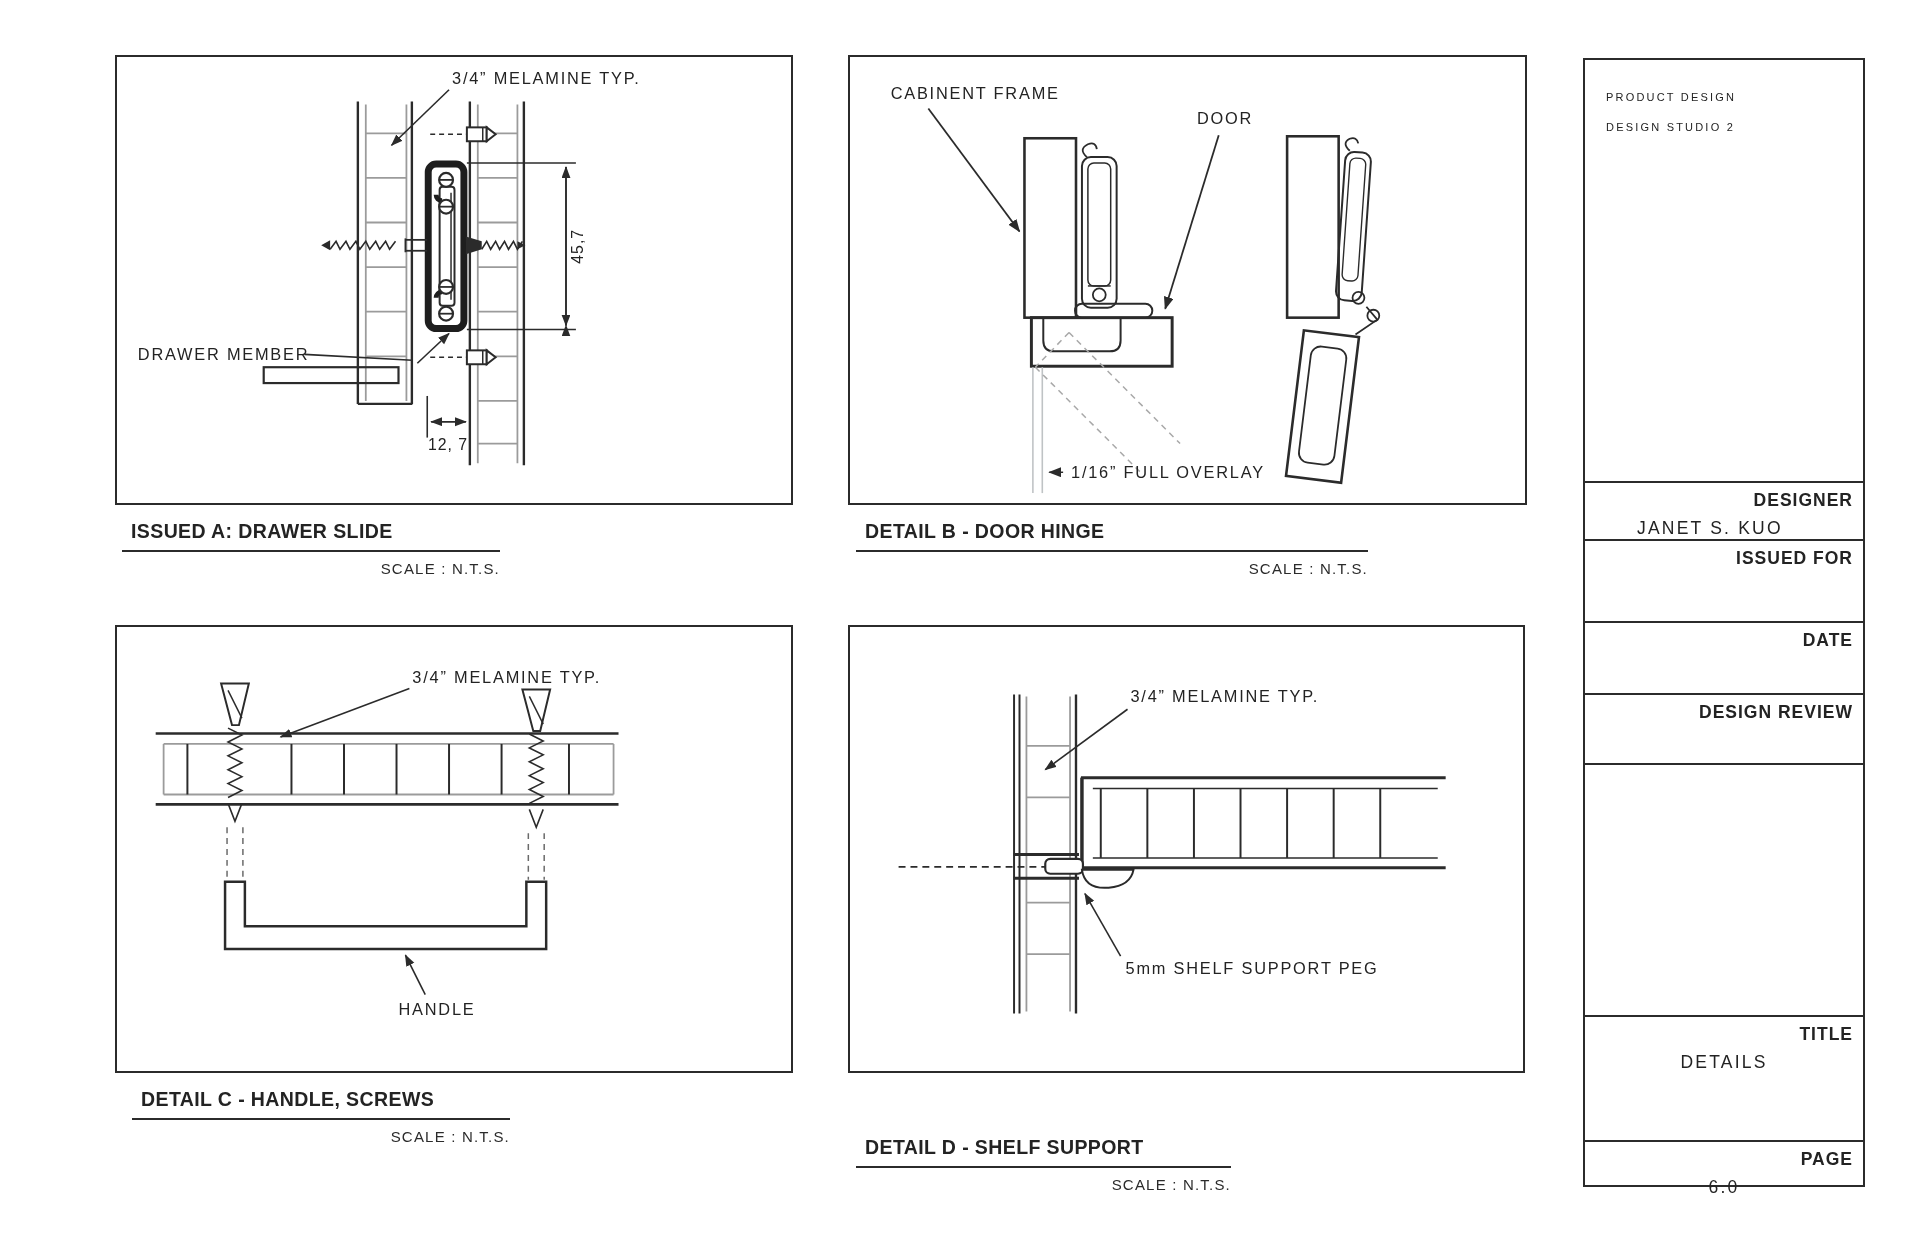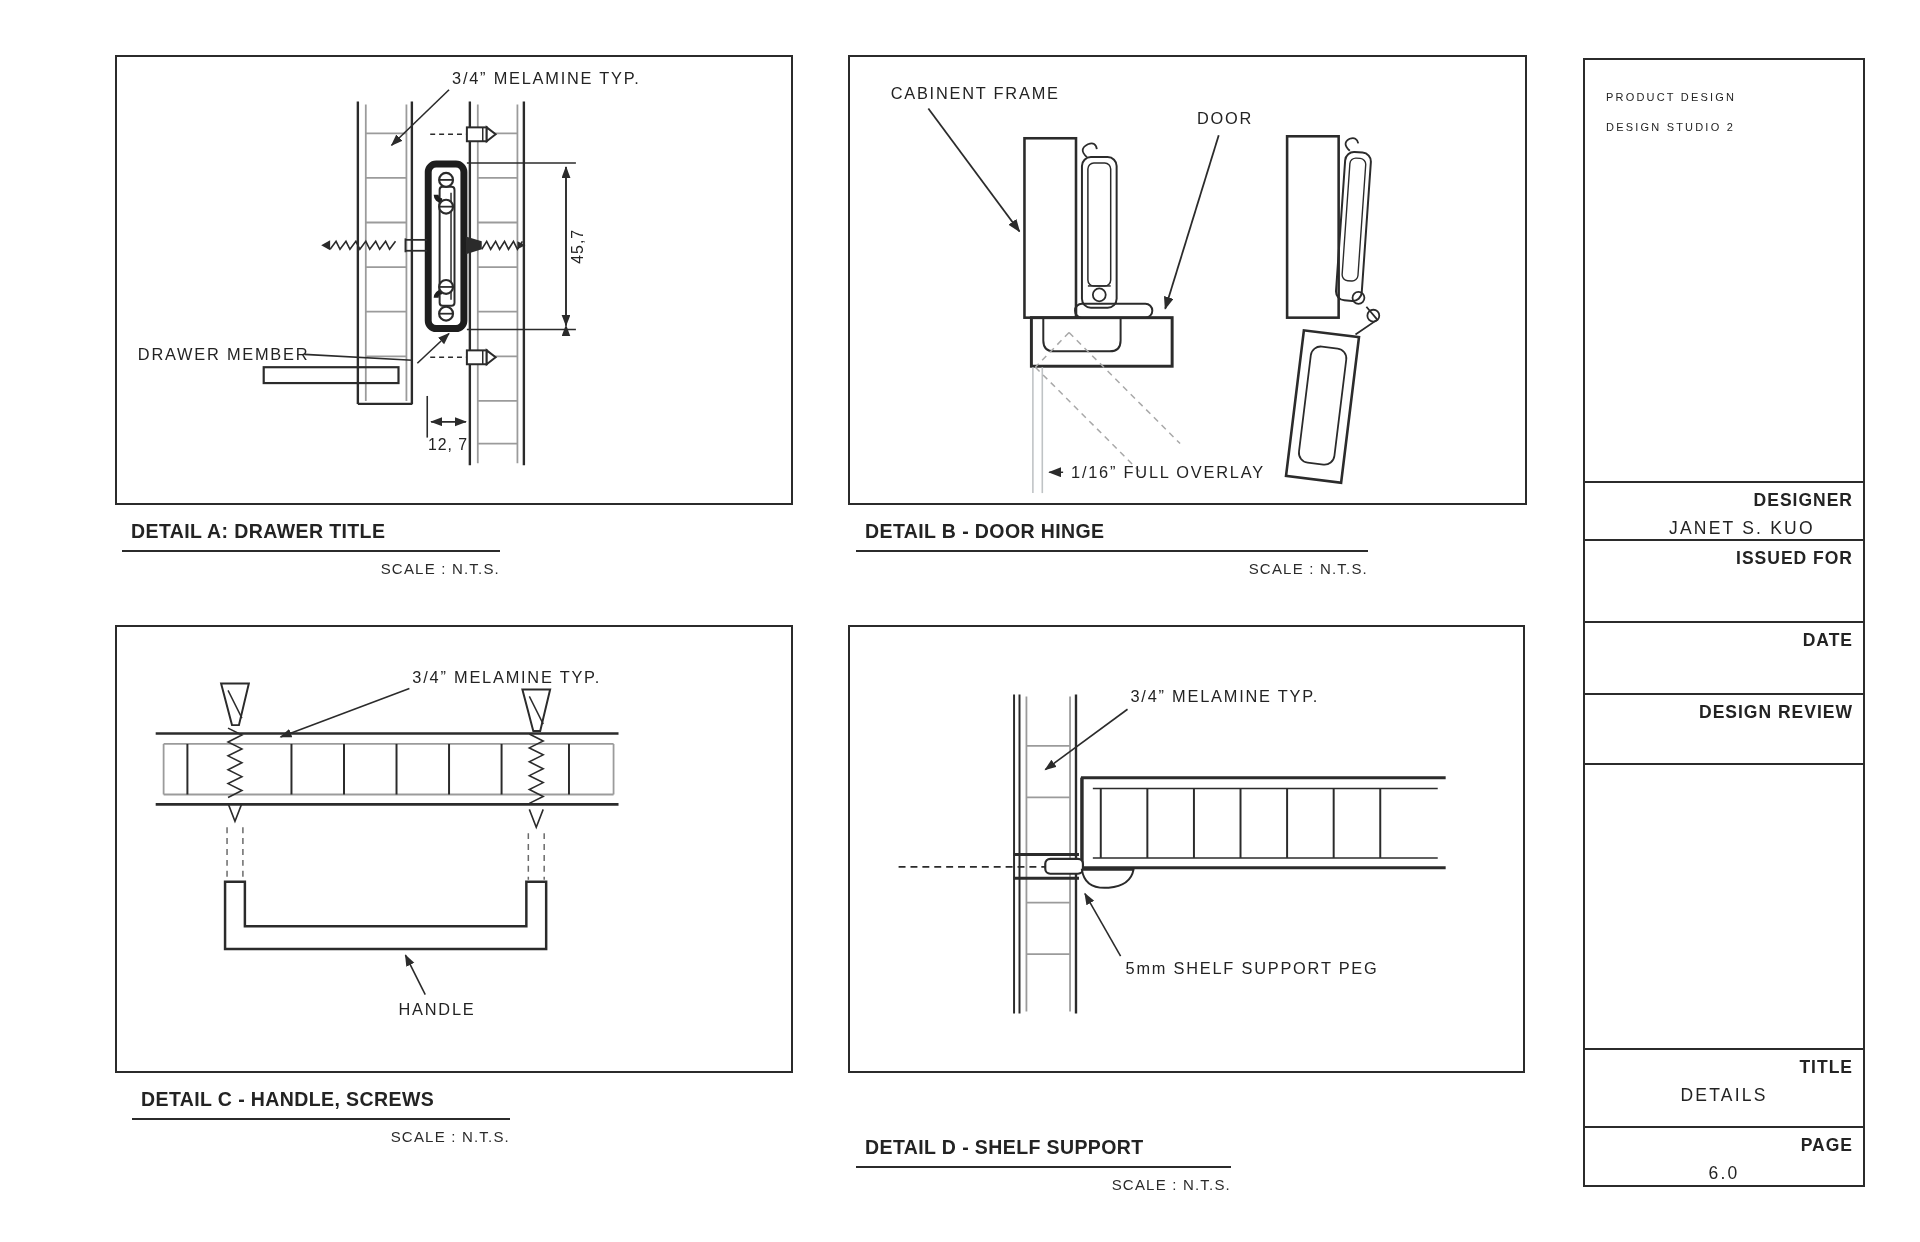--- a/index.html
+++ b/index.html
@@ -12,24 +12,24 @@
              border-bottom:2.5px solid #2b2b2b;white-space:nowrap;}
   .cap-scale{font-size:15px;letter-spacing:1.2px;padding:8px 0 0 11px;color:#2b2b2b;white-space:nowrap;text-align:right;}
   .tblock{position:absolute;left:1583px;top:58px;width:282px;height:1129px;
           border:2.5px solid #2b2b2b;box-sizing:border-box;display:flex;flex-direction:column;}
   .tsec{box-sizing:border-box;position:relative;}
   .tsec+.tsec{border-top:2.5px solid #2b2b2b;}
   .tproj{height:394px;padding:22px 20px 0 21px;font-size:11px;letter-spacing:2.2px;line-height:30px;}
   .tlabel{font-weight:bold;font-size:17.5px;letter-spacing:1px;text-align:right;
           padding:7px 10px 0 0;}
   .tvalue{font-size:17.5px;letter-spacing:2.2px;padding-top:7px;}
-  .v-left{padding-left:84px;}
+  .v-left{padding-left:52px;}
   .v-center{text-align:center;}
   .sDesigner{height:58px;margin-top:27px;} .sIssued{height:82px;} .sDate{height:72px;}
-  .sReview{height:70px;} .sBlank{flex:1;} .sTitle{height:78px;} .sPage{height:59px;}
+  .sReview{height:70px;} .sBlank{flex:1;} .sTitle{height:78px;} .sPage{height:45px;margin-top:47px;}
   
   svg text{font-family:"Liberation Sans", sans-serif;fill:#232323;}
   .ann{font-size:16.5px;letter-spacing:1.8px;}
   .dim{font-size:16px;letter-spacing:1px;}
   .ink{stroke:#2b2b2b;fill:none;}
   .gray{stroke:#9b9b9b;fill:none;}
   .lgray{stroke:#bfc3c5;fill:none;}
 </style>
 </head>
 <body>
@@ -142,21 +142,21 @@
         <line class="ink" stroke-width="1.6" x1="188" y1="300" x2="297" y2="306"></line>
         <line class="ink" stroke-width="1.6" x1="302" y1="309" x2="334" y2="279" marker-end="url(#arwA)"></line>
       </g>
 
       <text class="ann" x="337" y="27">3/4” MELAMINE TYP.</text>
       <line class="ink" stroke-width="1.6" x1="334" y1="33" x2="276" y2="89" marker-end="url(#arwA)"></line>
       <text class="ann" x="20" y="306">DRAWER MEMBER</text>
     </svg>
   </div>
   <div class="caption" style="left:122px;top:520px;width:378px;">
-    <div class="cap-title">DETAIL A: DRAWER TITLE</div>
+    <div class="cap-title">ISSUED A: DRAWER SLIDE</div>
     <div class="cap-scale">SCALE : N.T.S.</div>
   </div>
 
   <div class="panel" style="left:848px;top:55px;width:679px;height:450px;">
     <svg viewBox="0 0 679 450">
       <defs>
         <marker id="arwB" markerWidth="14" markerHeight="12" refX="12" refY="5" orient="auto" markerUnits="userSpaceOnUse">
           <path d="M0,0 L13,5 L0,10 z" fill="#2b2b2b"></path>
         </marker>
       </defs>

